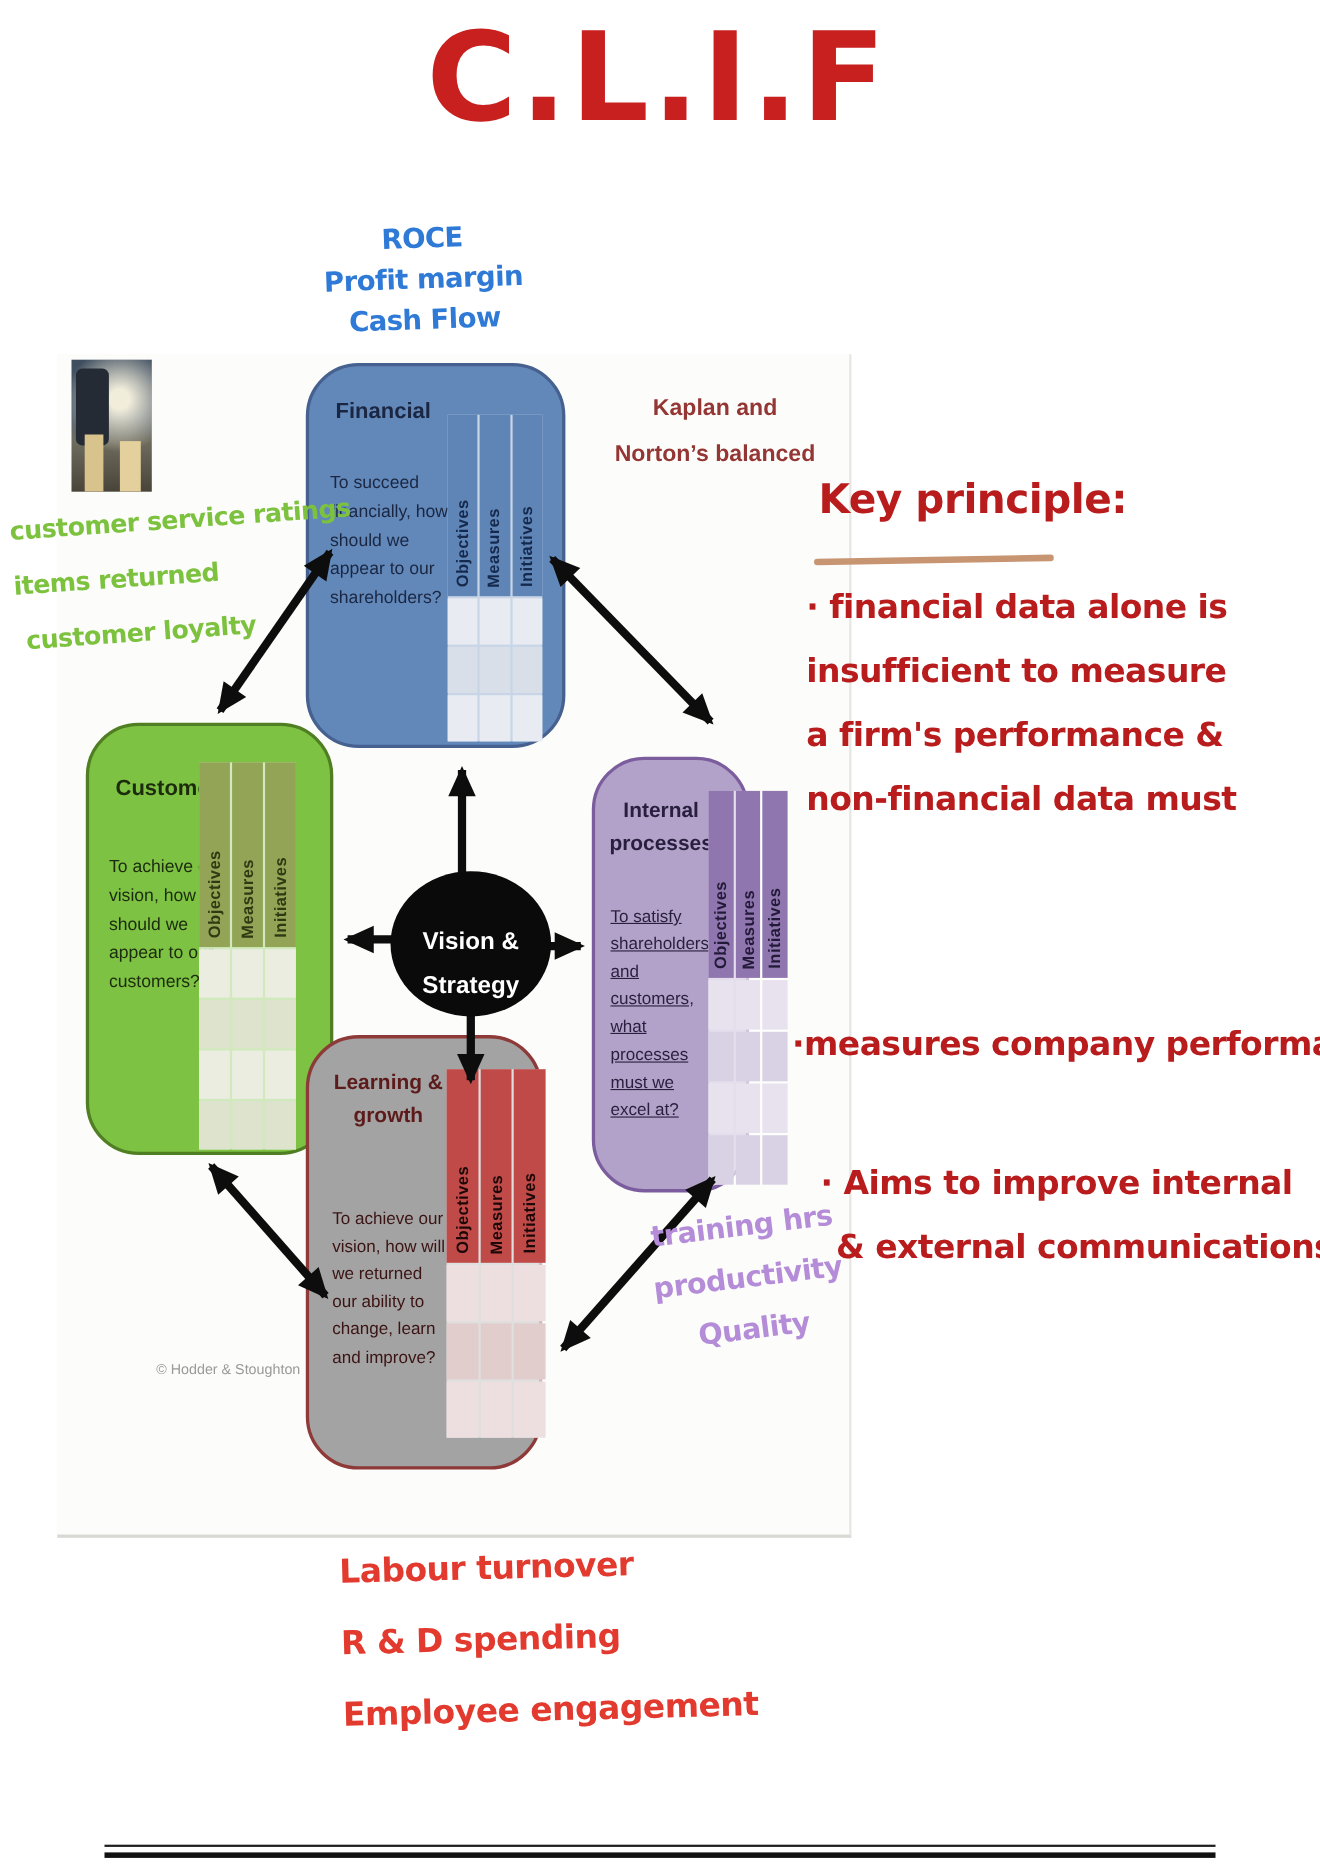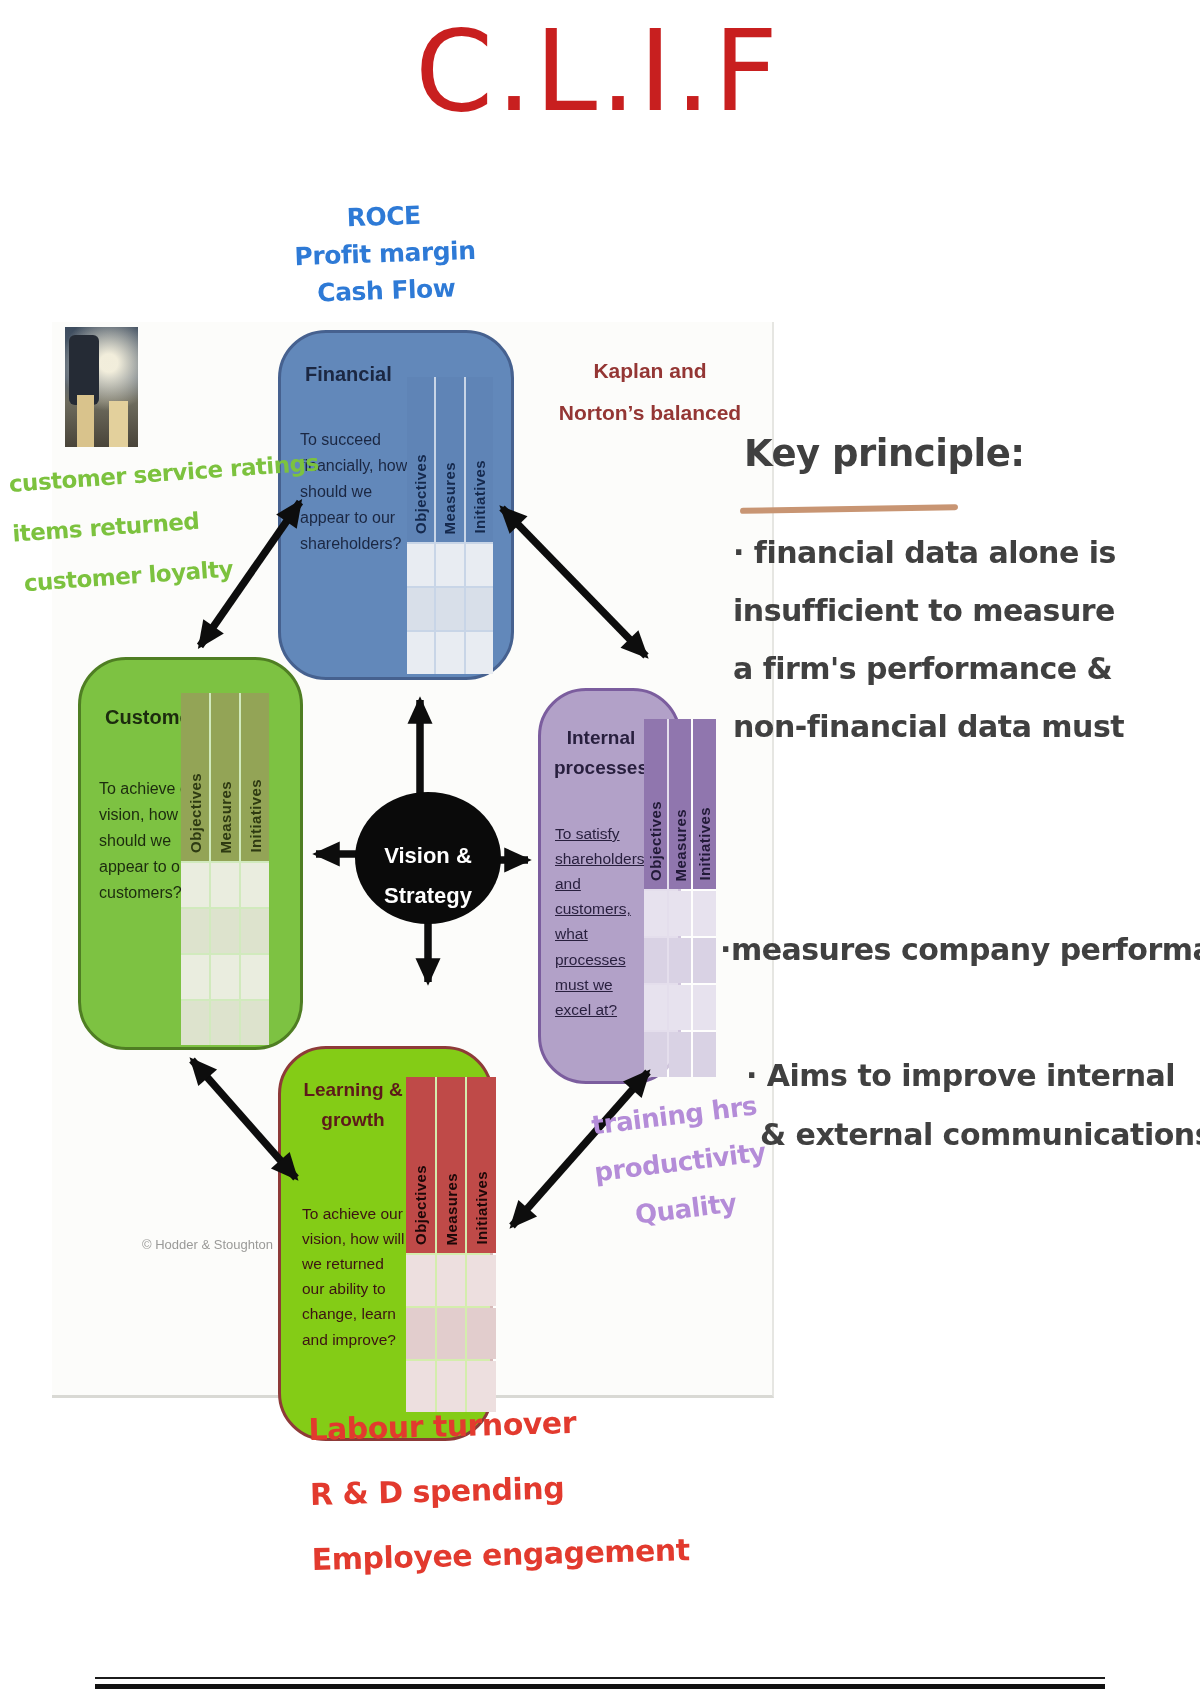--- a/index.html
+++ b/index.html
@@ -3,21 +3,21 @@
 <meta charset="utf-8">
 <style>
   * { margin:0; padding:0; box-sizing:border-box; }
   html,body { width:1200px; height:1700px; background:#ffffff; overflow:hidden;
               font-family:"Liberation Sans", sans-serif; position:relative; }
 
   .abs { position:absolute; }
 
   
   .page-title { left:378px; top:6px; width:440px; text-align:center;
-    font-family:"DejaVu Sans", sans-serif; font-size:112px; font-weight:400;
+    font-family:"DejaVu Sans", sans-serif; font-size:112px; font-weight:700;
     color:#c81f1f; letter-spacing:3px; }
 
   
   .slide-panel { left:52px; top:322px; width:722px; height:1076px;
     background:#fcfcfa; border-right:2px solid #e6e6e2; border-bottom:3px solid #d9d9d4;
     border-left:1px solid #ededе9; }
 
   
   .photo { left:65px; top:327px; width:73px; height:120px; overflow:hidden;
     background:
@@ -30,21 +30,21 @@
   
   .hand { font-family:"DejaVu Sans", sans-serif; font-weight:bold; letter-spacing:-0.5px; }
   .hw-blue   { left:290px; top:198px; width:190px; text-align:center; color:#2e7ad6;
                font-size:25px; line-height:37px; transform:rotate(-2deg); }
   .hw-green  { left:12px; top:448px; color:#7cc23e; font-size:23px; line-height:50px;
                transform:rotate(-4deg); white-space:nowrap; }
   .hw-purple { left:582px; top:1092px; width:196px; text-align:center; color:#b48cd8;
                font-size:26px; line-height:47px; transform:rotate(-7deg); }
   .hw-red    { left:310px; top:1392px; color:#e23a2e; font-size:30px; line-height:65px;
                transform:rotate(-1.5deg); white-space:nowrap; }
-  .hw-black  { color:#404040; }
+  .hw-black  { color:#b91c1c; }
   .kp-head   { left:744px; top:432px; font-size:37px; }
   .kp-underline { left:740px; top:506px; width:218px; height:6px; background:#c89573;
                border-radius:3px; transform:rotate(-1deg); }
   .kp-lines  { left:733px; top:524px; font-size:30px; line-height:58px; white-space:nowrap; }
   .note-measures { left:720px; top:932px; font-size:30px; white-space:nowrap; }
   .note-aims { left:746px; top:1046px; font-size:30px; line-height:59px; white-space:nowrap; }
   .note-aims .l2 { padding-left:14px; }
 
   
   .caption { left:543px; top:350px; width:214px; text-align:center; color:#943634;
@@ -76,21 +76,21 @@
 
   .internal { left:538px; top:667px; width:143px; height:396px; background:#b2a1c8; border:3px solid #7b5d9e;margin-top:21px; }
   .internal .bt { left:10px; top:32px; width:100px; text-align:center; font-size:19px; line-height:1.6; color:#281f3e; }
   .internal .bq { left:14px; top:130px; width:98px; font-size:15.5px; color:#281f3e;text-decoration:underline; }
   .internal .mini-table { left:103px; top:28px; width:72px; }
   .internal .mt-head { background:#9076ae; color:#221a38; height:170px; }
   .internal .mt-cell { height:45px; }
   .internal .r0, .internal .r2 { background:#e7e2ee; }
   .internal .r1, .internal .r3 { background:#d9d2e4; }
 
-  .learning { left:278px; top:1046px; width:215px; height:395px; background:#84cc16; border:3px solid #8e3a38; }
+  .learning { left:278px; top:941px; width:215px; height:395px; background:#a3a3a3; border:3px solid #8e3a38; }
   .learning .bt { left:16px; top:26px; width:112px; text-align:center; font-size:19px; line-height:1.6; color:#5d1a1a; }
   .learning .bq { left:21px; top:152px; width:108px; font-size:15.5px; color:#3c1313; }
   .learning .mini-table { left:125px; top:28px; width:90px; }
   .learning .mt-head { background:#bf4a48; color:#1d0808; height:176px; }
   .learning .mt-cell { height:51px; }
   .learning .r0, .learning .r2 { background:#eddfdf; }
   .learning .r1 { background:#e2cdcd; }
 
   
   .mini-table { position:absolute; display:flex; gap:2px; background:rgba(255,255,255,.65); }

